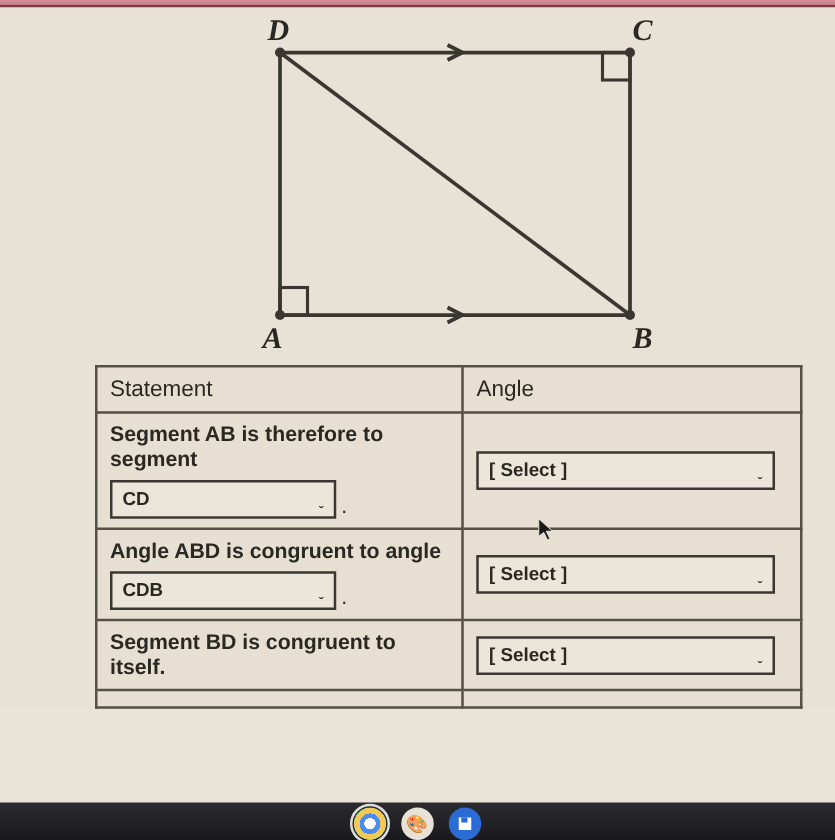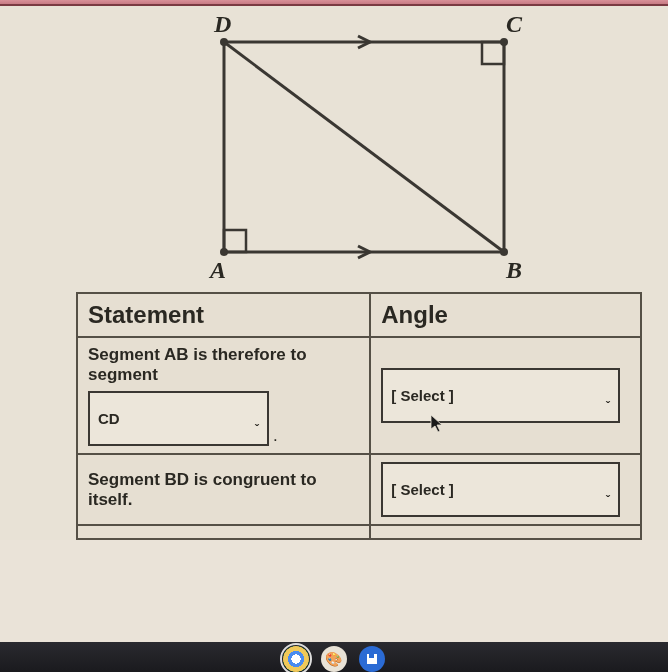--- a/index.html
+++ b/index.html
@@ -37,32 +37,32 @@
       border: 2px solid #555046;
       padding: 7px 10px;
       text-align: left;
       vertical-align: middle;
       font-size: 17px;
       color: #2a2822;
       font-weight: 700;
       background: #e6dfd2;
     }
     th {
-      font-weight: 700;
-      font-size: 24px;
+      font-weight: 400;
+      font-size: 18px;
     }
     .stmt-col { width: 52%; }
     .reason-col { width: 48%; }
     .select-box {
       display: inline-flex;
       align-items: center;
       justify-content: space-between;
       border: 2px solid #3a3732;
       background: #ece6da;
-      padding: 17px 8px;
+      padding: 5px 8px;
       font-size: 15px;
       font-weight: 700;
       color: #2a2822;
       min-width: 120px;
       position: relative;
     }
     .select-wide { width: 96%; }
     .select-med { width: 181px; }
     .chevron {
       font-size: 12px;
@@ -167,20 +167,35 @@
         </td>
         <td>
           <span class="select-box select-wide">
             <span>[ Select ]</span>
             <span class="chevron">ˬ</span>
           </span>
         </td>
       </tr>
 
 
+      <tr>
+        <td>
+          <div class="stmt-line">Angle ABD is congruent to angle</div>
+          <span class="select-box select-med">
+            <span>CDB</span>
+            <span class="chevron">ˬ</span>
+          </span><span class="after-select">.</span>
+        </td>
+        <td>
+          <span class="select-box select-wide" style="border-width:2.5px">
+            <span>[ Select ]</span>
+            <span class="chevron">ˬ</span>
+          </span>
+        </td>
+      </tr>
 
       <tr>
         <td>Segment BD is congruent to itself.</td>
         <td>
           <span class="select-box select-wide">
             <span>[ Select ]</span>
             <span class="chevron">ˬ</span>
           </span>
         </td>
       </tr>

